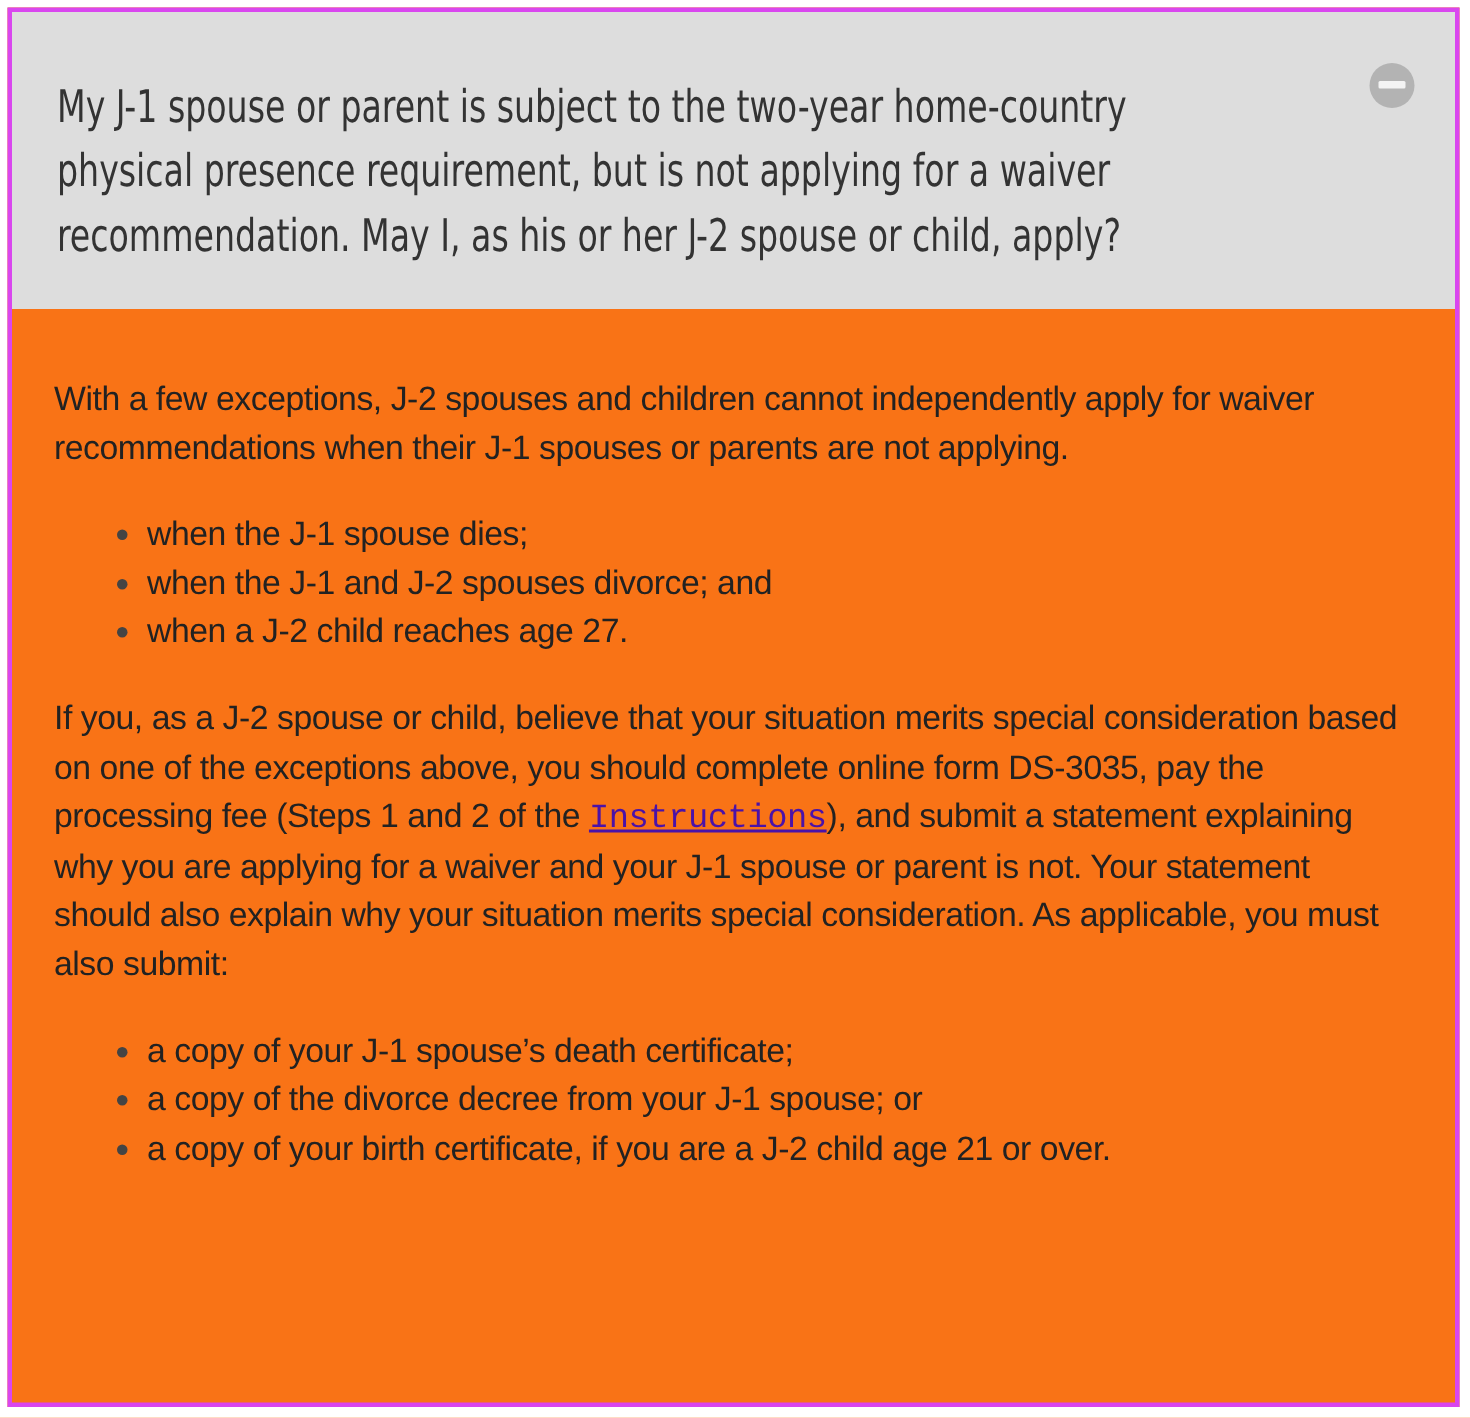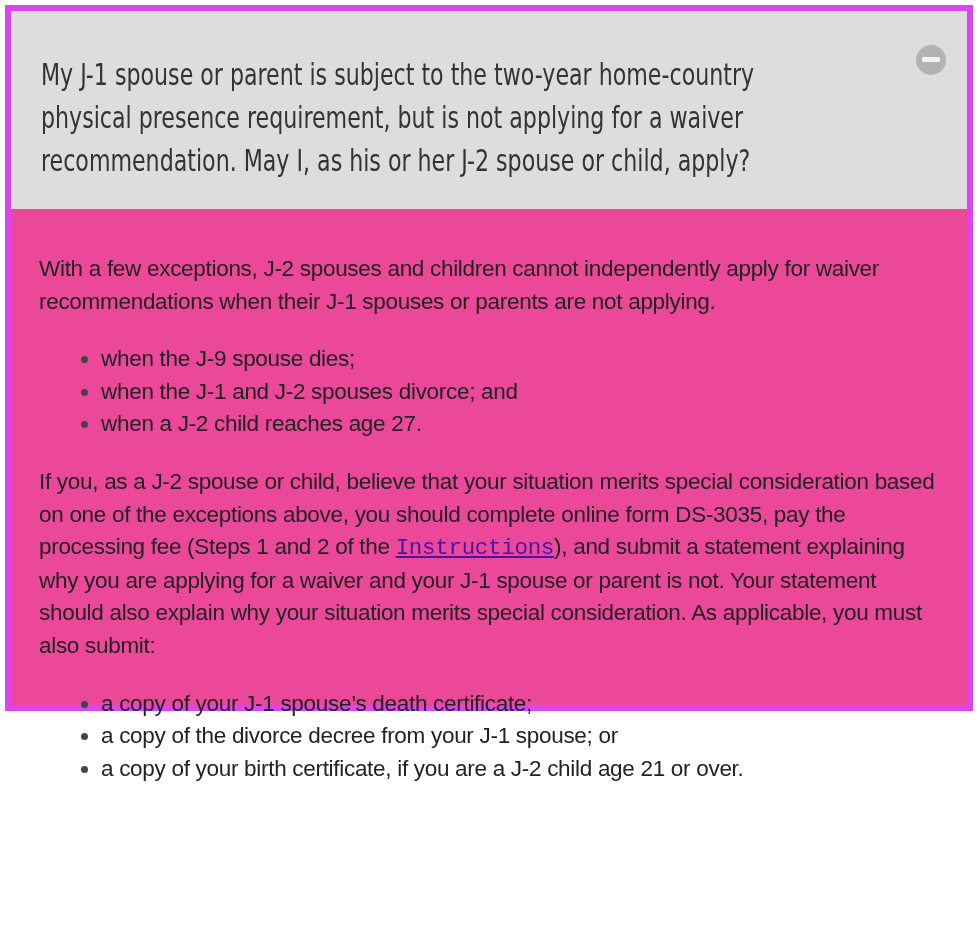--- a/index.html
+++ b/index.html
@@ -1,19 +1,19 @@
 <!DOCTYPE html>
 <html><head>
 <meta charset="utf-8">
 <style>
   html, body { margin: 0; padding: 0; background: #ffffff; }
   body { width: 980px; height: 945px; overflow: hidden; font-family: "Liberation Sans", sans-serif; }
   .accordion {
-    position: absolute; left: 5px; top: 5px; width: 968px; height: 706px;
-    border: 6px solid #d946ef; box-sizing: border-box; background: #ec4899;
+    position: absolute; left: 5px; top: 5px; width: 968px; height: 933px;
+    border: 3px solid #d946ef; box-sizing: border-box; background: #f97316;
   }
   .acc-header {
     background: #dddddd; height: 198px; position: relative; box-sizing: border-box;
     padding: 42px 100px 0 30px;
   }
   .acc-title {
     margin: 0; font-family: "DejaVu Sans Condensed", "Liberation Sans Narrow", "Liberation Sans", sans-serif;
     font-weight: normal; font-size: 30px; line-height: 43px; color: #333333;
     transform: scaleX(0.82); transform-origin: left top; width: 870px;
   }
@@ -35,21 +35,21 @@
 <div class="accordion">
   <div class="acc-header">
     <h2 class="acc-title">My J-1 spouse or parent is subject to the two-year home-country physical presence requirement, but is not applying for a waiver recommendation. May I, as his or her J-2 spouse or child, apply?</h2>
     <div class="toggle">
       <div class="bar"></div>
     </div>
   </div>
   <div class="acc-body">
     <p>With a few exceptions, J-2 spouses and children cannot independently apply for waiver recommendations when their J-1 spouses or parents are not applying.</p>
     <ul>
-      <li>when the J-9 spouse dies;</li>
+      <li>when the J-1 spouse dies;</li>
       <li>when the J-1 and J-2 spouses divorce; and</li>
       <li>when a J-2 child reaches age 27.</li>
     </ul>
     <p><span>If you, as a J-2 spouse or child, believe that your situation merits special consideration based on one of the exceptions above, you should complete online form DS-3035, pay the processing fee (Steps 1 and 2 of the </span><a class="link" href="#">Instructions</a><span>), and submit a statement explaining why you are applying for a waiver and your J-1 spouse or parent is not. Your statement should also explain why your situation merits special consideration. As applicable, you must also submit:</span></p>
     <ul>
       <li>a copy of your J-1 spouse’s death certificate;</li>
       <li>a copy of the divorce decree from your J-1 spouse; or</li>
       <li>a copy of your birth certificate, if you are a J-2 child age 21 or over.</li>
     </ul>
   </div>

